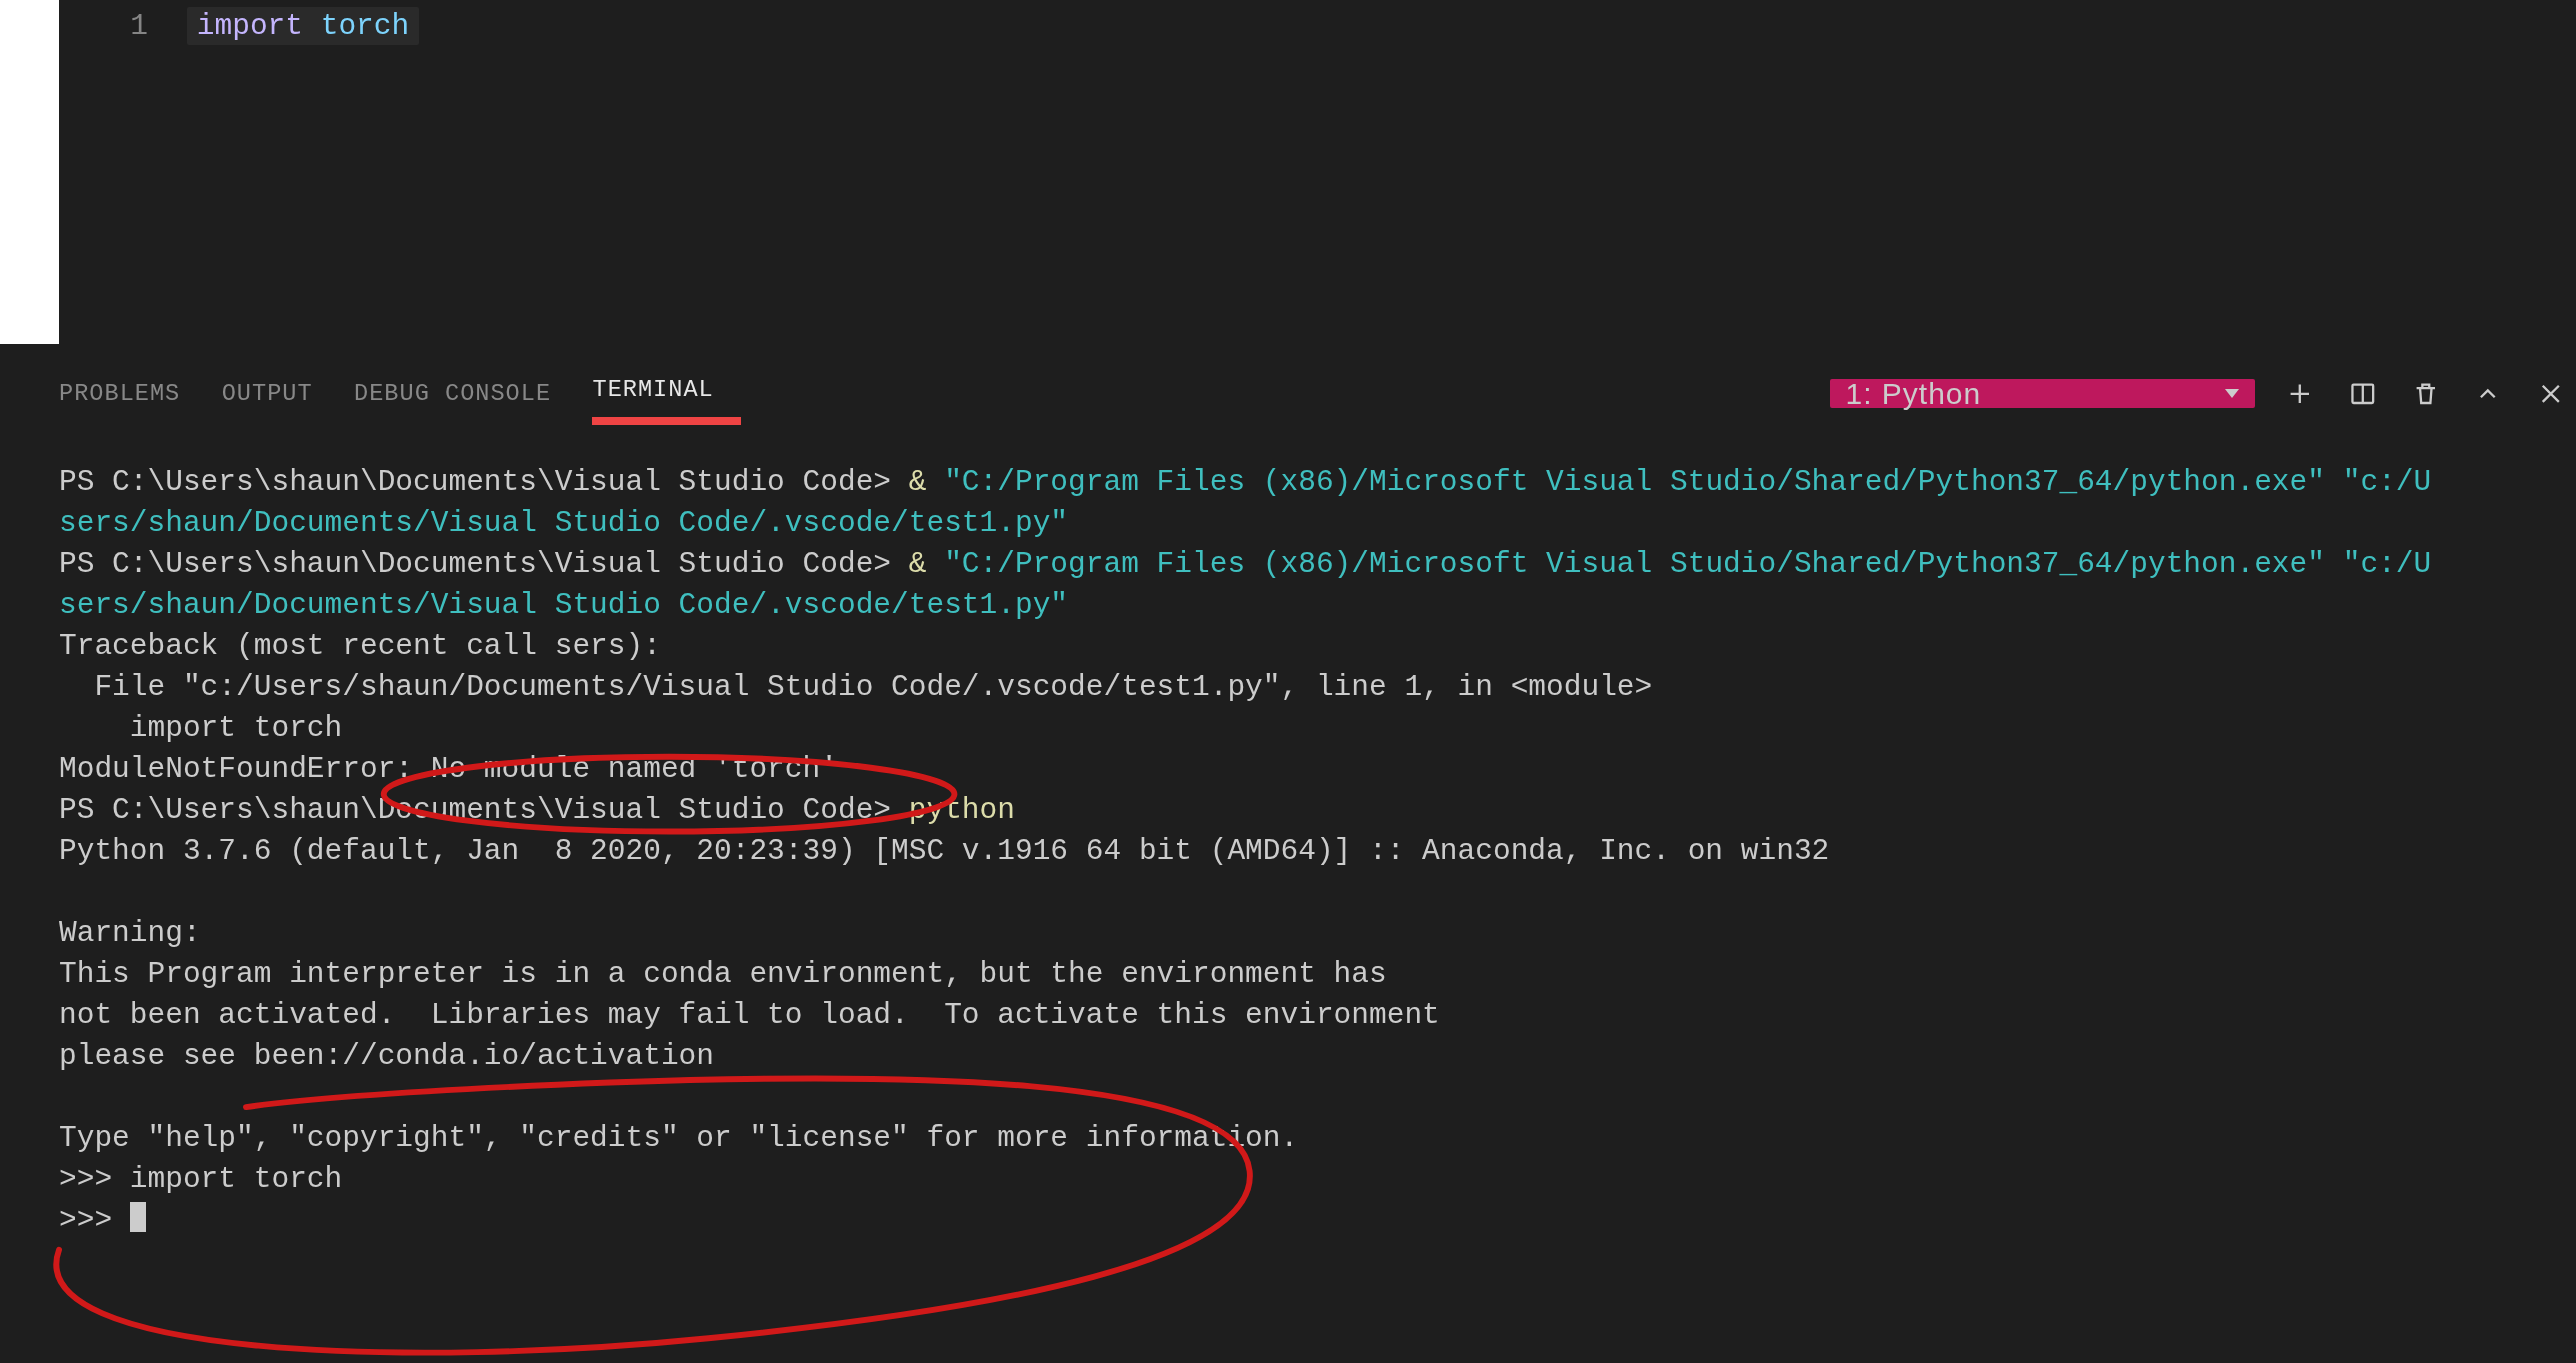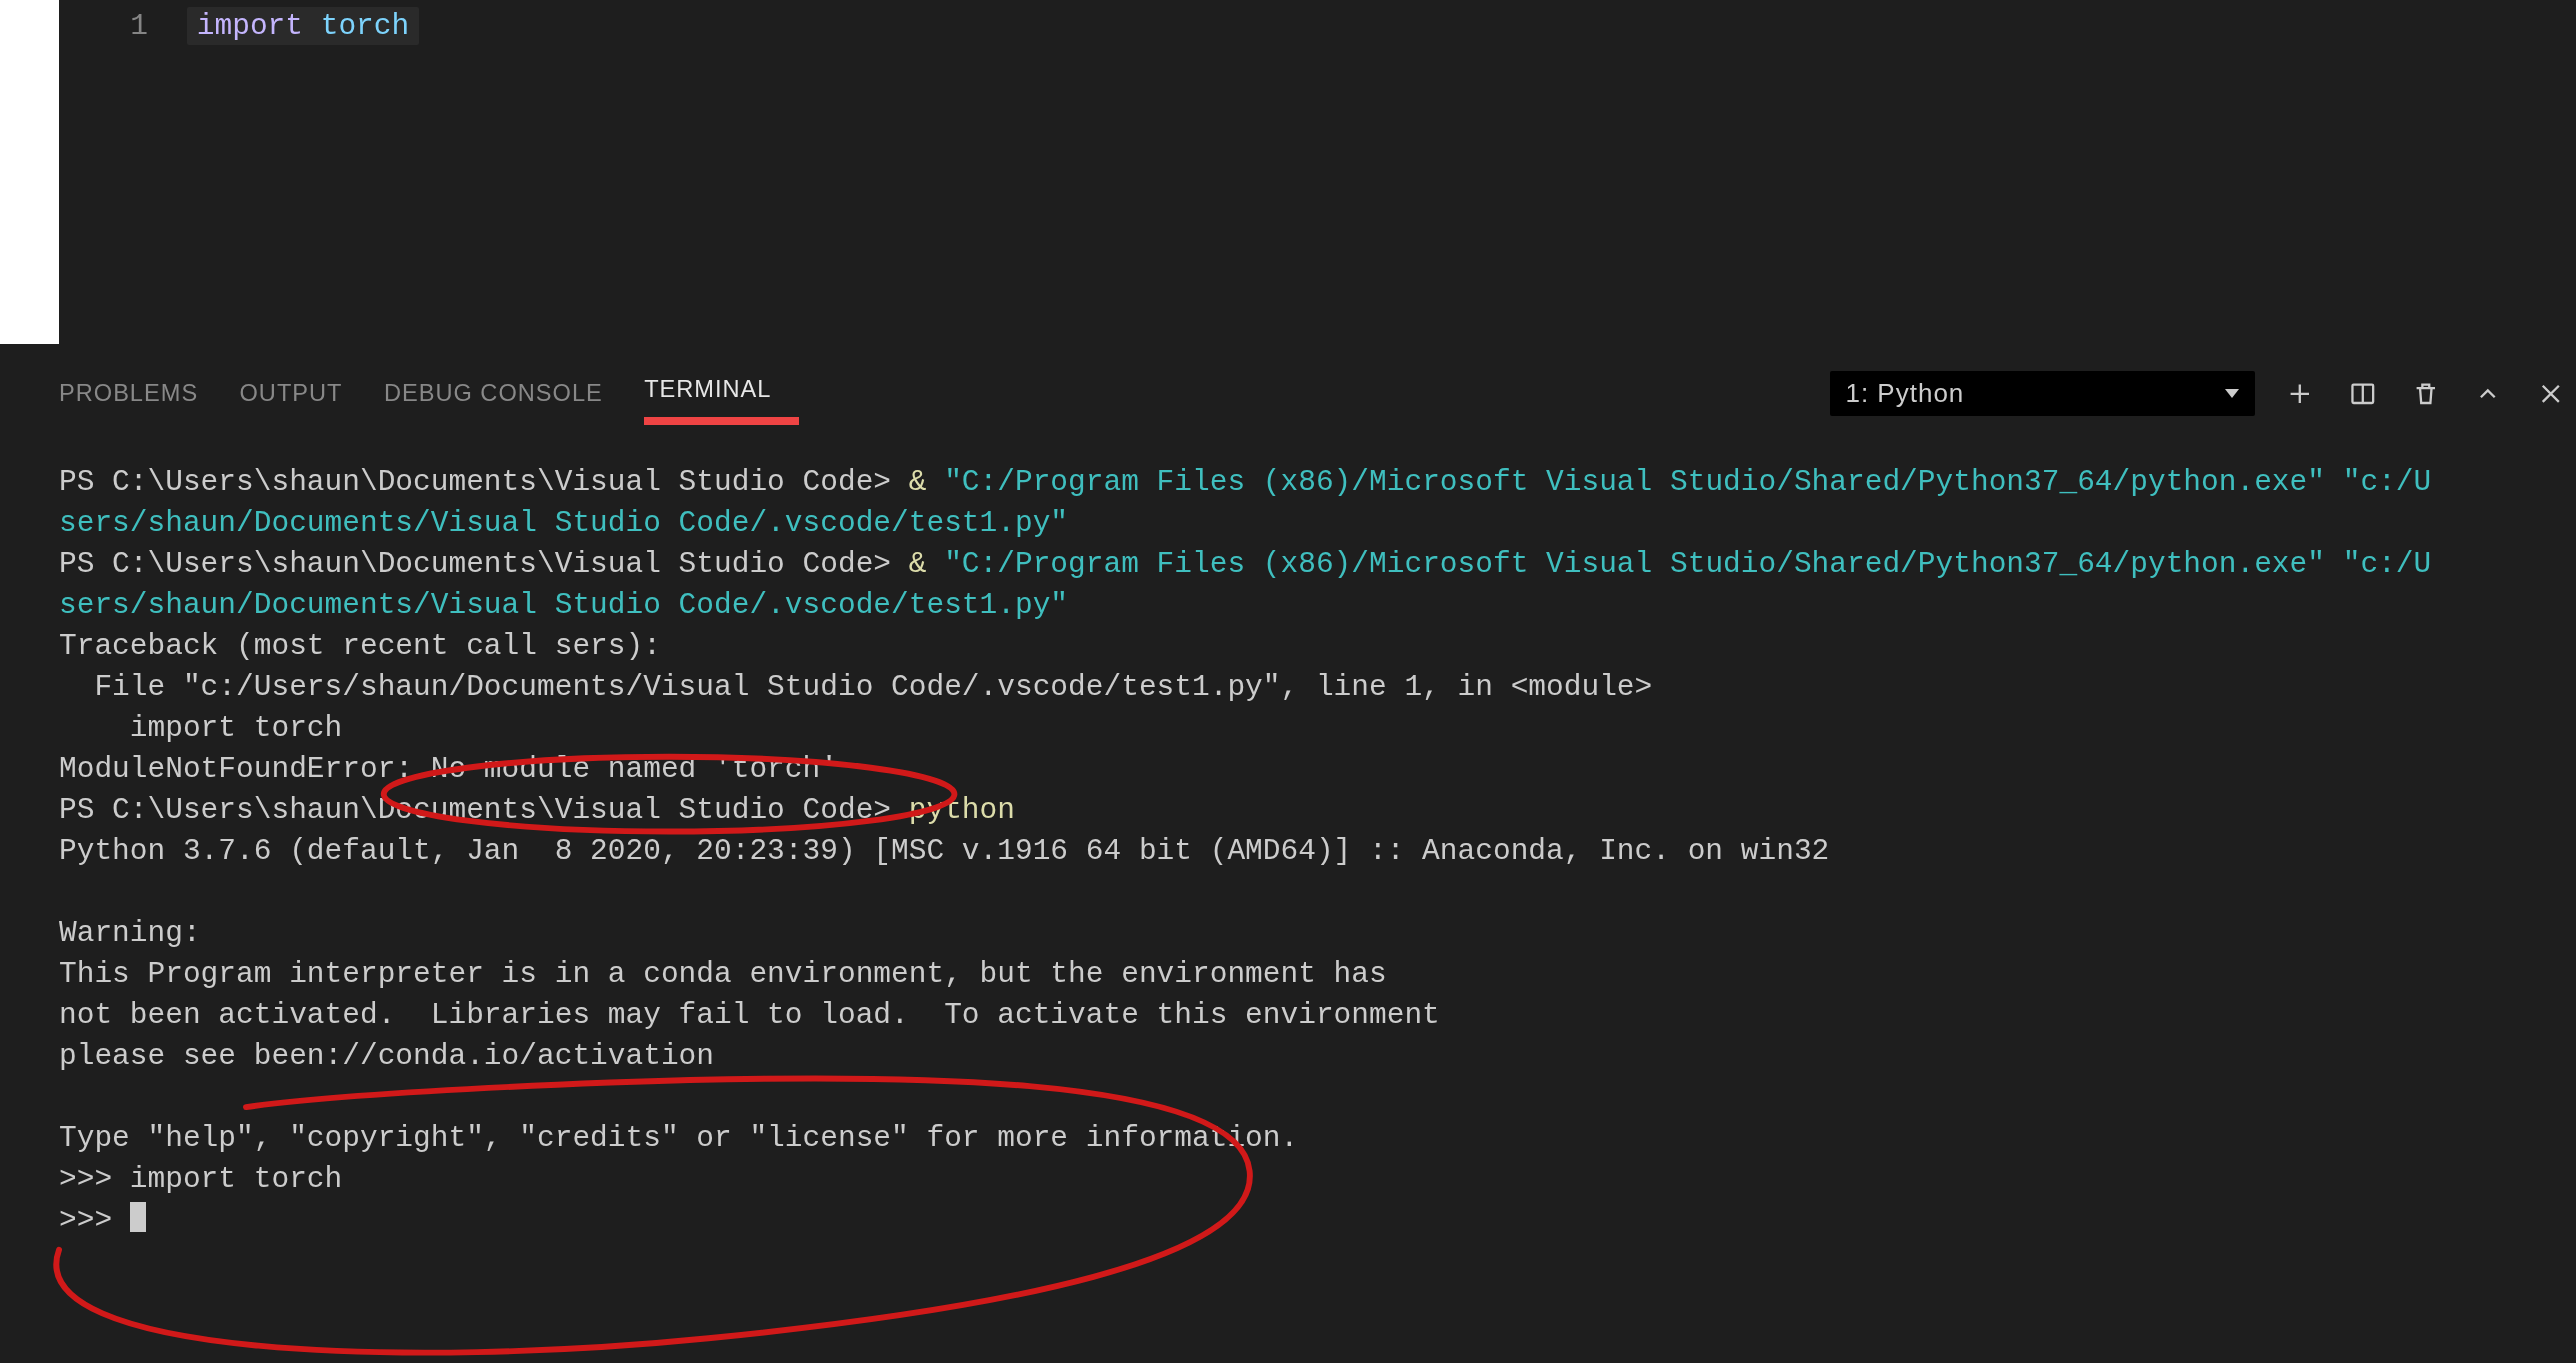--- a/index.html
+++ b/index.html
@@ -71,40 +71,41 @@
     padding: 0 7.9px 0 0;
     font-size: 23.6px;
     letter-spacing: 1px;
     color: #888888;
     position: relative;
   }
   .panel-tab {
     padding: 13.8px 27.6px 13.8px 0;
     margin-right: 13.8px;
     cursor: pointer;
+    font-family: Liberation Mono, monospace;
   }
   .panel-tab.active {
     color: #e7e7e7;
     border-bottom: 8px solid #ef4444;
   }
   .panel-right {
     margin-left: auto;
     display: flex;
     align-items: center;
     gap: 27.6px;
   }
   .terminal-select {
     display: flex;
     align-items: center;
     justify-content: space-between;
     width: 394px;
-    height: 45px;
-    background: #000000;
-    color: #cccccc;
-    font-size: 26px;
+    height: 29px;
+    background: #be185d;
+    color: #cccccc;
+    font-size: 30px;
     padding: 0 15.7px;
     border-radius: 2px;
     cursor: pointer;
   }
   .chevron-down {
     width: 0; height: 0;
     border-left: 7.9px solid transparent;
     border-right: 7.9px solid transparent;
     border-top: 9.8px solid #cccccc;
     margin-left: 11.8px;

